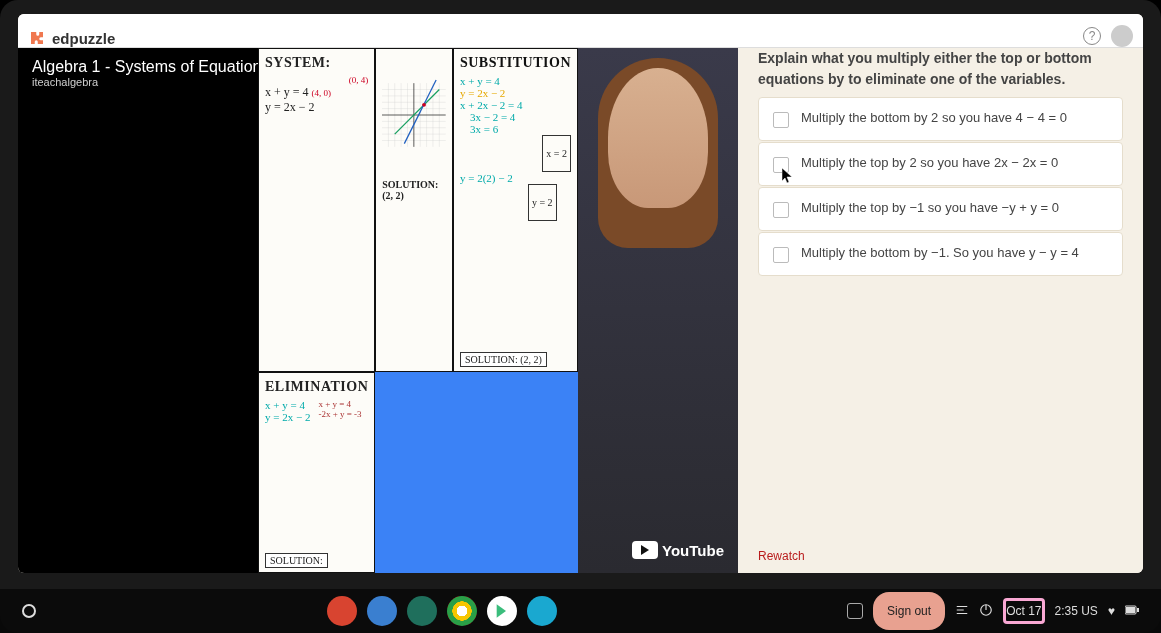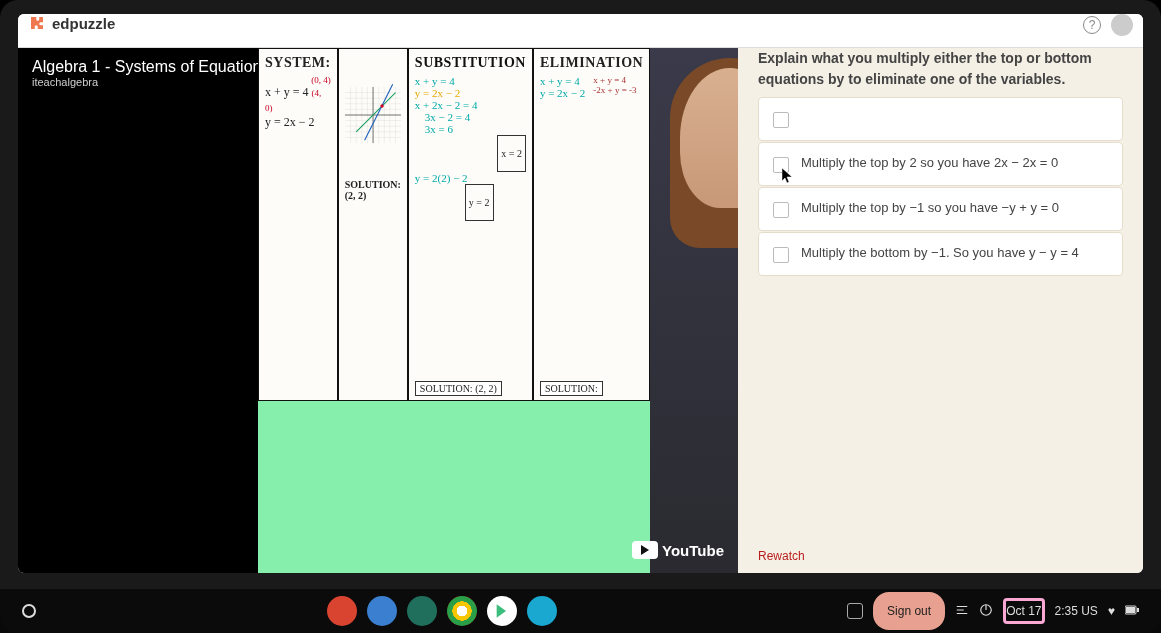--- a/index.html
+++ b/index.html
@@ -1,31 +1,31 @@
 <!DOCTYPE html>
 <html><head>
 <meta charset="utf-8">
 <style>
   *{box-sizing:border-box;margin:0;padding:0}
   body{width:1161px;height:633px;font-family:Arial,Helvetica,sans-serif;background:#000;overflow:hidden;position:relative}
   .bezel{position:absolute;inset:0;background:#1a1a1a;border-radius:18px;padding:14px 18px 60px 18px}
   .screen{background:#f5f0e6;width:100%;height:100%;border-radius:6px;overflow:hidden;position:relative;display:flex;flex-direction:column}
-  .topbar{height:34px;background:#fff;border-bottom:1px solid #ddd;display:flex;align-items:flex-start;padding:0 10px;justify-content:space-between}
+  .topbar{height:34px;background:#fff;border-bottom:1px solid #ddd;display:flex;align-items:flex-end;padding:0 10px;justify-content:space-between}
   .brand{display:flex;align-items:center;gap:6px;font-weight:600;font-size:15px;color:#333}
   .brand .puzzle{width:18px;height:18px;display:inline-block}
   .top-right{display:flex;align-items:center;gap:10px}
   .help-ic{width:18px;height:18px;border:1.5px solid #888;border-radius:50%;display:flex;align-items:center;justify-content:center;font-size:12px;color:#888}
   .avatar{width:22px;height:22px;border-radius:50%;background:#ccc}
   .content{flex:1;display:flex;overflow:hidden}
   .video-panel{width:720px;background:#000;position:relative;color:#fff}
   .vp-header{padding:10px 14px}
   .vp-title{font-size:16px;font-weight:400}
   .vp-sub{font-size:11px;opacity:.8}
   .video-body{position:absolute;top:0;left:240px;right:0;bottom:0;display:flex}
-  .whiteboard{flex:1;background:#86efac;color:#222;display:grid;grid-template-columns:1fr 1fr 1fr 1fr;grid-template-rows:auto auto;font-family:'Comic Sans MS',cursive;font-size:11px}
+  .whiteboard{flex:1;background:#3b82f6;color:#222;display:grid;grid-template-columns:1fr 1fr 1fr;grid-template-rows:auto auto;font-family:'Comic Sans MS',cursive;font-size:11px}
   .wb-cell{border:1px solid #111;padding:6px;position:relative;background:#fdfcf8}
   .wb-title{font-weight:700;font-size:14px;letter-spacing:.5px;margin-bottom:4px}
   .wb-sys .eq{font-size:12px}
   .wb-sys .pts{font-size:9px;color:#c02}
   .graphbox{position:relative;height:120px}
   .graphbox svg{width:100%;height:100%}
   .sol-lbl{font-size:10px;font-weight:600;margin-top:4px}
   .wb-sub{color:#0aa;font-size:11px}
   .wb-sub .bx{border:1px solid #333;padding:12px 3px;font-size:10px;display:inline-block}
   .wb-sol{position:absolute;bottom:4px;left:6px;font-size:10px;border:1px solid #333;padding:1px 4px;background:#fff}
@@ -121,21 +121,21 @@
             </div>
             <div class="wb-cell wb-sub" style="color:#222">
               <div class="wb-title" style="color:#111">SUBSTITUTION</div>
               <div style="color:#0aa">x + y = 4</div>
               <div style="color:#e6a800">y = 2x − 2</div>
               <div style="color:#0aa">x + 2x − 2 = 4</div>
               <div style="color:#0aa;padding-left:10px">3x − 2 = 4</div>
               <div style="color:#0aa;padding-left:10px">3x     = 6</div>
               <div style="text-align:right"><span class="bx">x = 2</span></div>
               <div style="color:#0aa">y = 2(2) − 2</div>
-              <span class="bx" style="margin-left:50px">y = 2</span>
+              <span class="bx" style="margin-left:68px">y = 2</span>
               <div class="wb-sol"><span>SOLUTION:</span> <span>(2, 2)</span></div>
             </div>
             <div class="wb-cell elim">
               <div class="wb-title">ELIMINATION</div>
               <div style="display:flex;gap:8px">
                 <div>
                   <div class="eq" style="color:#0aa">x + y = 4</div>
                   <div class="eq" style="color:#0aa">y = 2x − 2</div>
                 </div>
                 <div>
@@ -157,20 +157,21 @@
           <span class="yt-ic"></span>
           <span>YouTube</span>
         </div>
       </div>
 
       <div class="question-panel">
         <div class="q-text">Explain what you multiply either the top or bottom equations by to eliminate one of the variables.</div>
 
         <div class="opt">
           <span class="chk"></span>
+          <span>Multiply the bottom by 2 so you have 4 − 4 = 0</span>
         </div>
         <div class="opt">
           <span class="chk"></span>
           <span>Multiply the top by 2 so you have 2x − 2x = 0</span>
         </div>
         <div class="opt">
           <span class="chk"></span>
           <span>Multiply the top by −1 so you have −y + y = 0</span>
         </div>
         <div class="opt">

